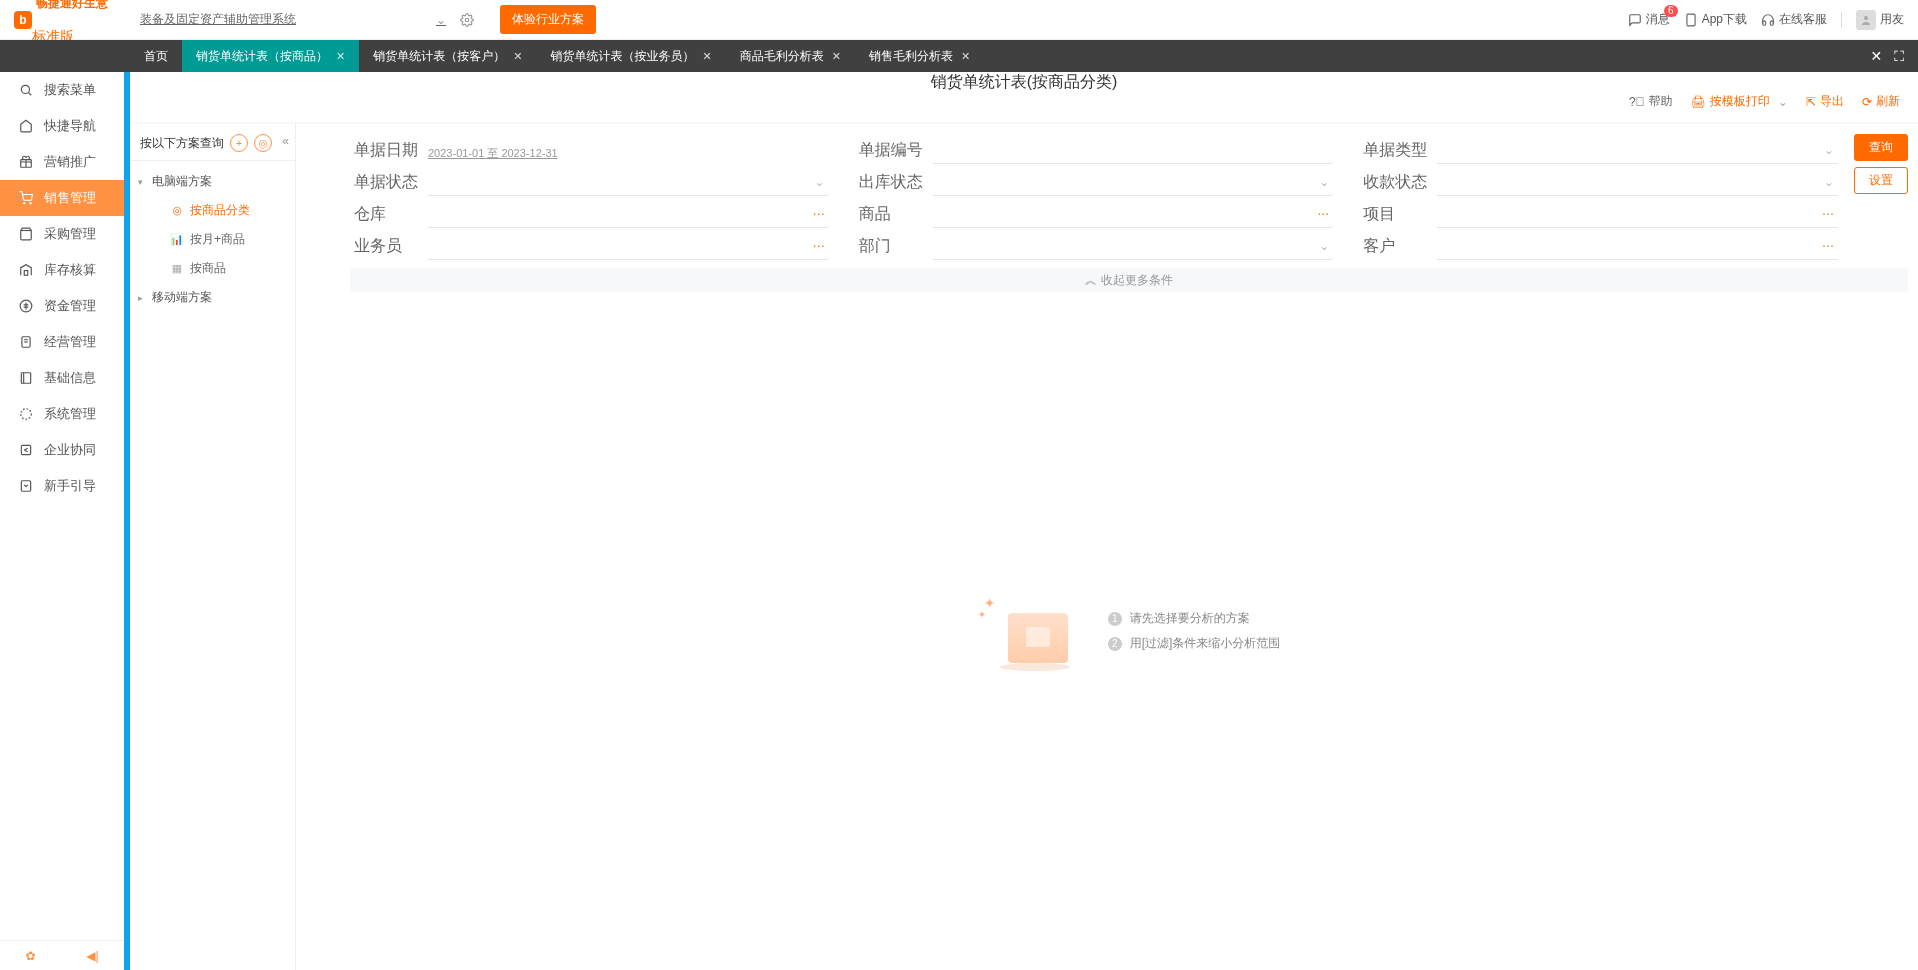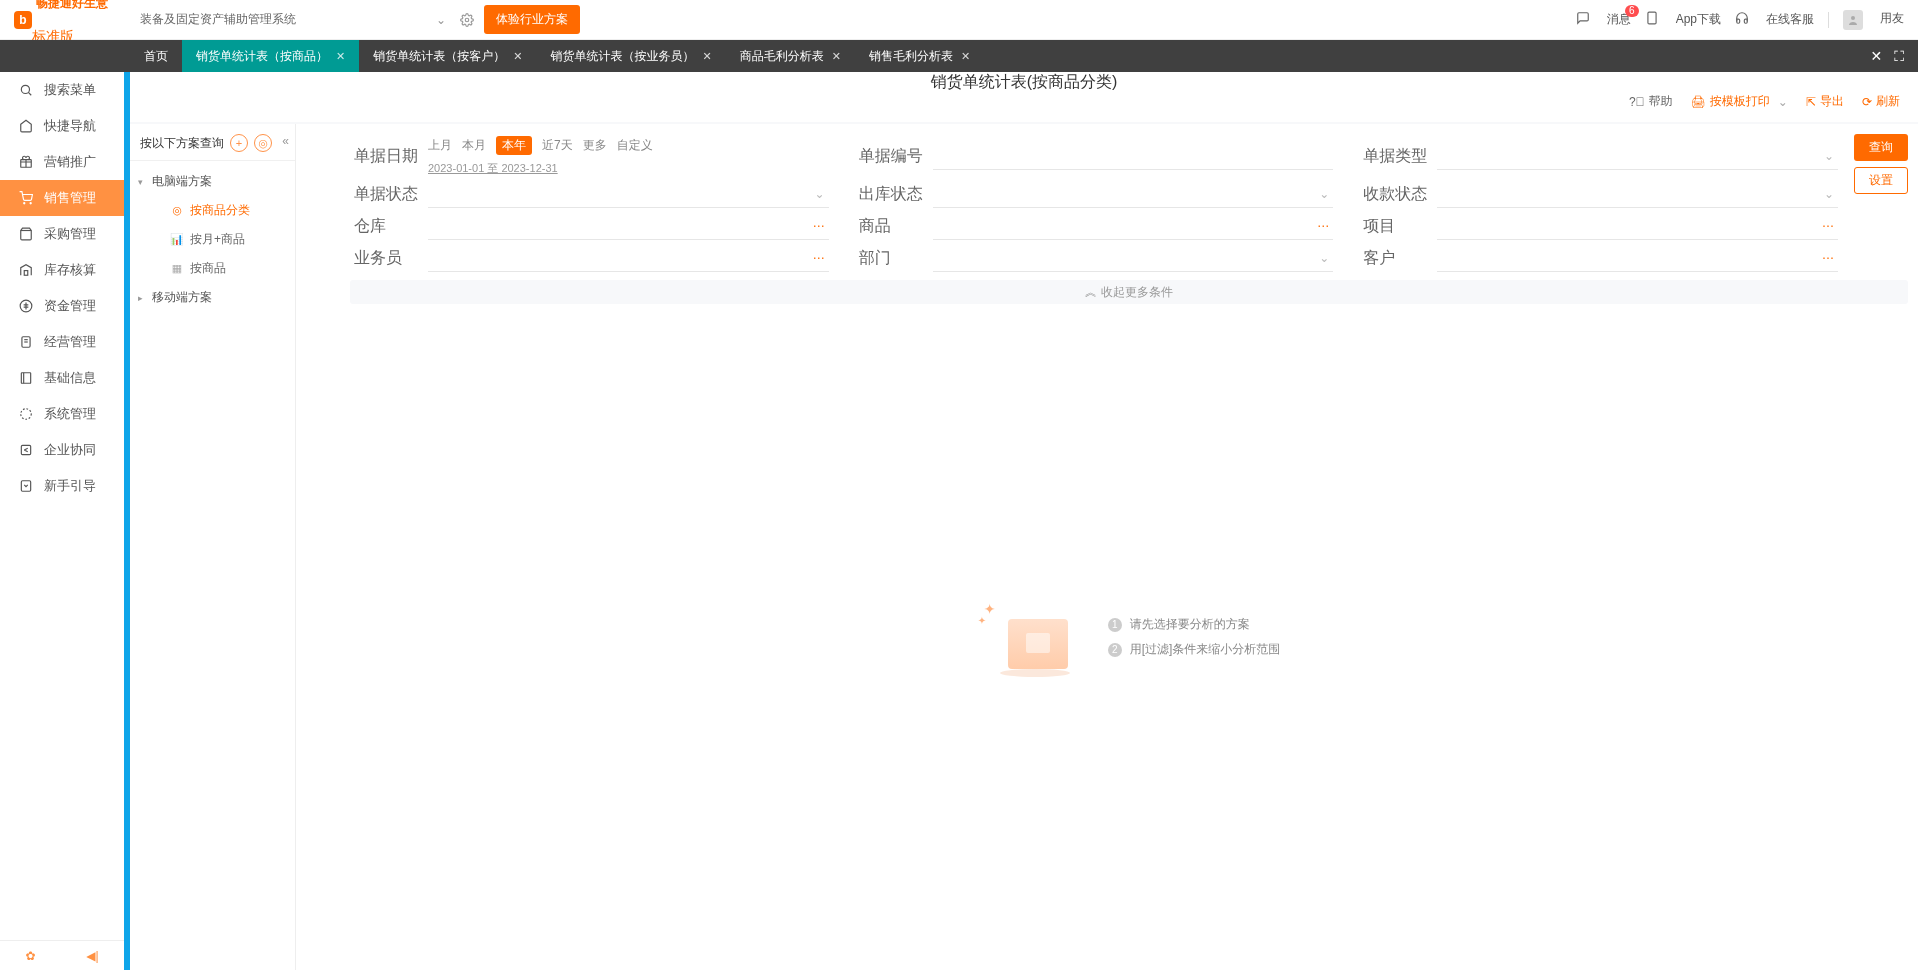--- a/index.html
+++ b/index.html
@@ -5,26 +5,26 @@
 * { margin: 0; padding: 0; box-sizing: border-box; }
 body { font-family: "Microsoft YaHei", Arial, sans-serif; font-size: 12px; color: #333; background: #fff; overflow: hidden; }
 .app { display: flex; flex-direction: column; height: 970px; width: 1918px; }
 
 
 .topbar { height: 40px; background: #fff; display: flex; align-items: center; padding: 0 14px; border-bottom: 1px solid #eee; }
 .logo-wrap { display: flex; align-items: center; width: 116px; }
 .logo-icon { width: 18px; height: 18px; background: #ff6a00; border-radius: 4px; color: #fff; display: flex; align-items: center; justify-content: center; font-weight: bold; font-size: 12px; }
 .logo-text { margin-left: 4px; color: #ff6a00; font-size: 12px; font-weight: 600; }
 .logo-sub { font-size: 14px; color: #ff6a00; margin-top: 20px; }
-.system-select { display: flex; align-items: center; color: #666; font-size: 12px; cursor: pointer; margin-left: 10px; }
+.system-select { display: flex; align-items: center; color: #666; font-size: 12px; cursor: pointer; margin-left: 10px; text-decoration: underline; }
 .system-select .chev { margin-left: 140px; color: #999; }
 .gear-icon { margin-left: 14px; color: #999; cursor: pointer; }
-.cta-btn { margin-left: 10px; background: #ff6a00; color: #fff; border: none; padding: 6px 12px; border-radius: 3px; font-size: 12px; cursor: pointer; }
+.cta-btn { margin-left: 26px; background: #ff6a00; color: #fff; border: none; padding: 6px 12px; border-radius: 3px; font-size: 12px; cursor: pointer; }
 .top-right { margin-left: auto; display: flex; align-items: center; gap: 14px; color: #555; font-size: 12px; }
-.top-right .item { display: flex; align-items: flex-start; gap: 17px; cursor: pointer; position: relative; }
+.top-right .item { display: flex; align-items: center; gap: 4px; cursor: pointer; position: relative; }
 .badge { position: absolute; top: -6px; right: -8px; background: #ff4d4f; color: #fff; font-size: 10px; border-radius: 8px; padding: 0 4px; line-height: 12px; }
 .divider-v { width: 1px; height: 16px; background: #ddd; }
 .avatar { width: 20px; height: 20px; background: #ddd; border-radius: 3px; display: flex; align-items: center; justify-content: center; color: #aaa; }
 
 
 .htabs { height: 32px; background: #404040; display: flex; align-items: center; padding-left: 130px; }
 .htab { height: 32px; display: flex; align-items: center; padding: 0 14px; color: #fff; font-size: 12px; cursor: pointer; gap: 8px; }
 .htab.active { background: #009b94; }
 .htab .close { font-size: 11px; opacity: 0.8; }
 .htabs-right { margin-left: auto; display: flex; align-items: center; gap: 12px; padding-right: 14px; color: #fff; }
@@ -356,28 +356,20 @@
               <span>移动端方案</span>
             </div>
         </div>
 
         <div class="filter-form">
           <div class="form-grid" style="padding-right:80px;">
 
             <div class="form-row">
               <div class="form-label">单据日期</div>
               <div style="flex:1;">
-                <div class="date-tags">
-                  <span class="date-tag">上月</span>
-                  <span class="date-tag">本月</span>
-                  <span class="date-tag active">本年</span>
-                  <span class="date-tag">近7天</span>
-                  <span class="date-tag">更多</span>
-                  <span class="date-tag">自定义</span>
-                </div>
                 <div class="date-range">2023-01-01 至 2023-12-31</div>
               </div>
             </div>
             <div class="form-row">
               <div class="form-label">单据编号</div>
               <div class="form-input"></div>
             </div>
             <div class="form-row">
               <div class="form-label">单据类型</div>
               <div class="form-input">

